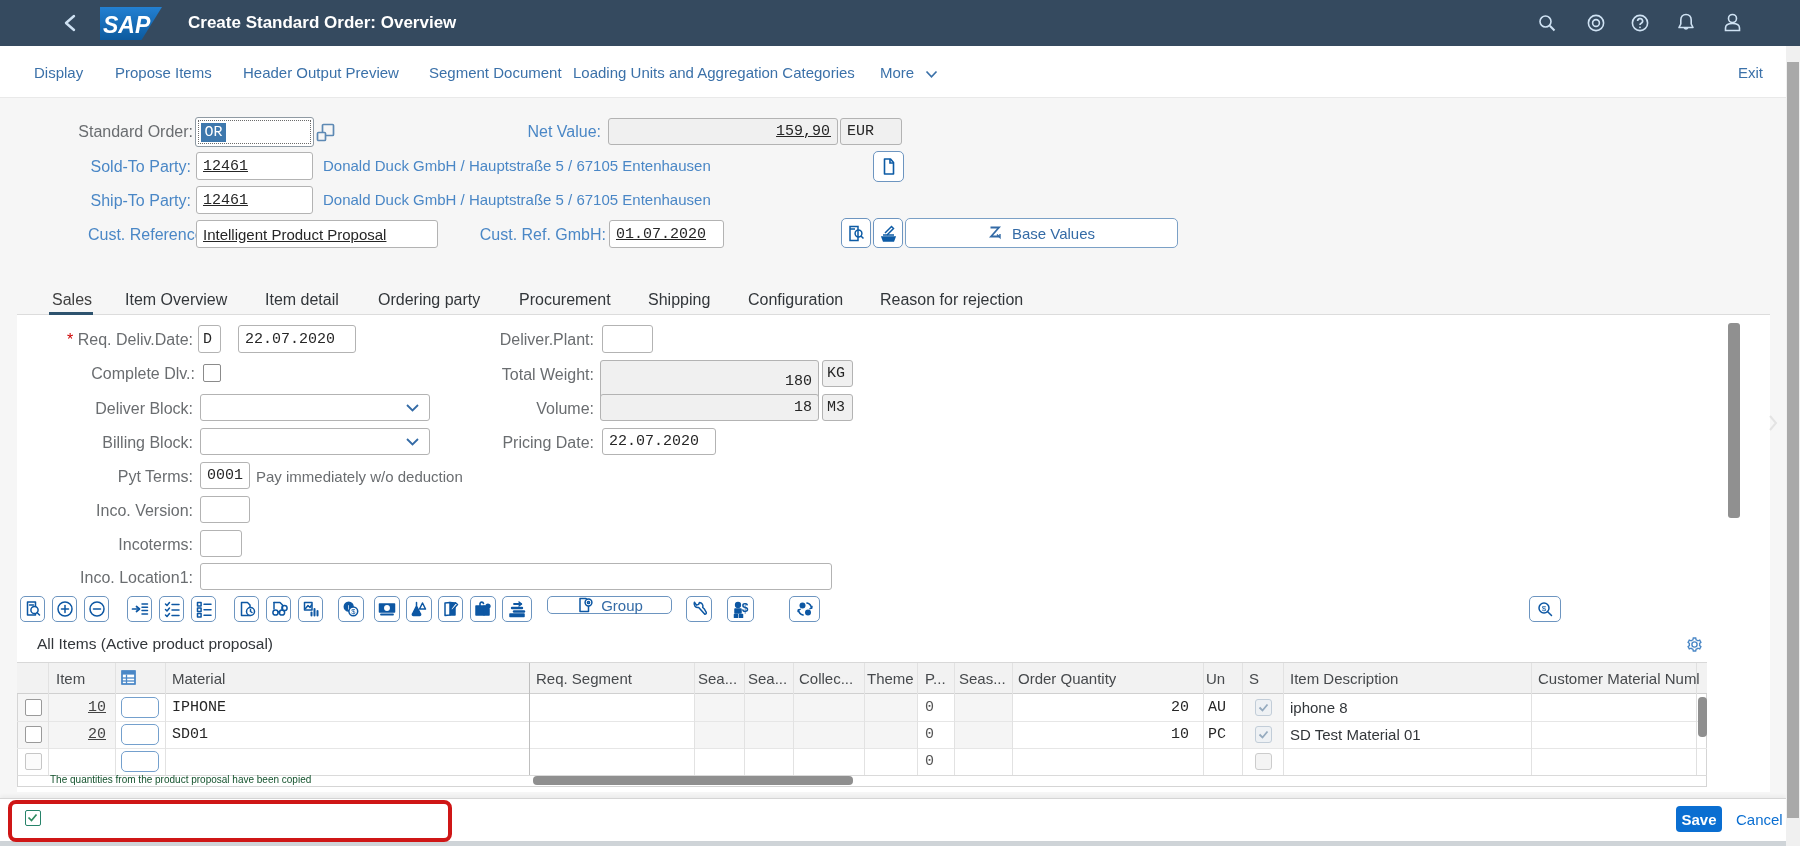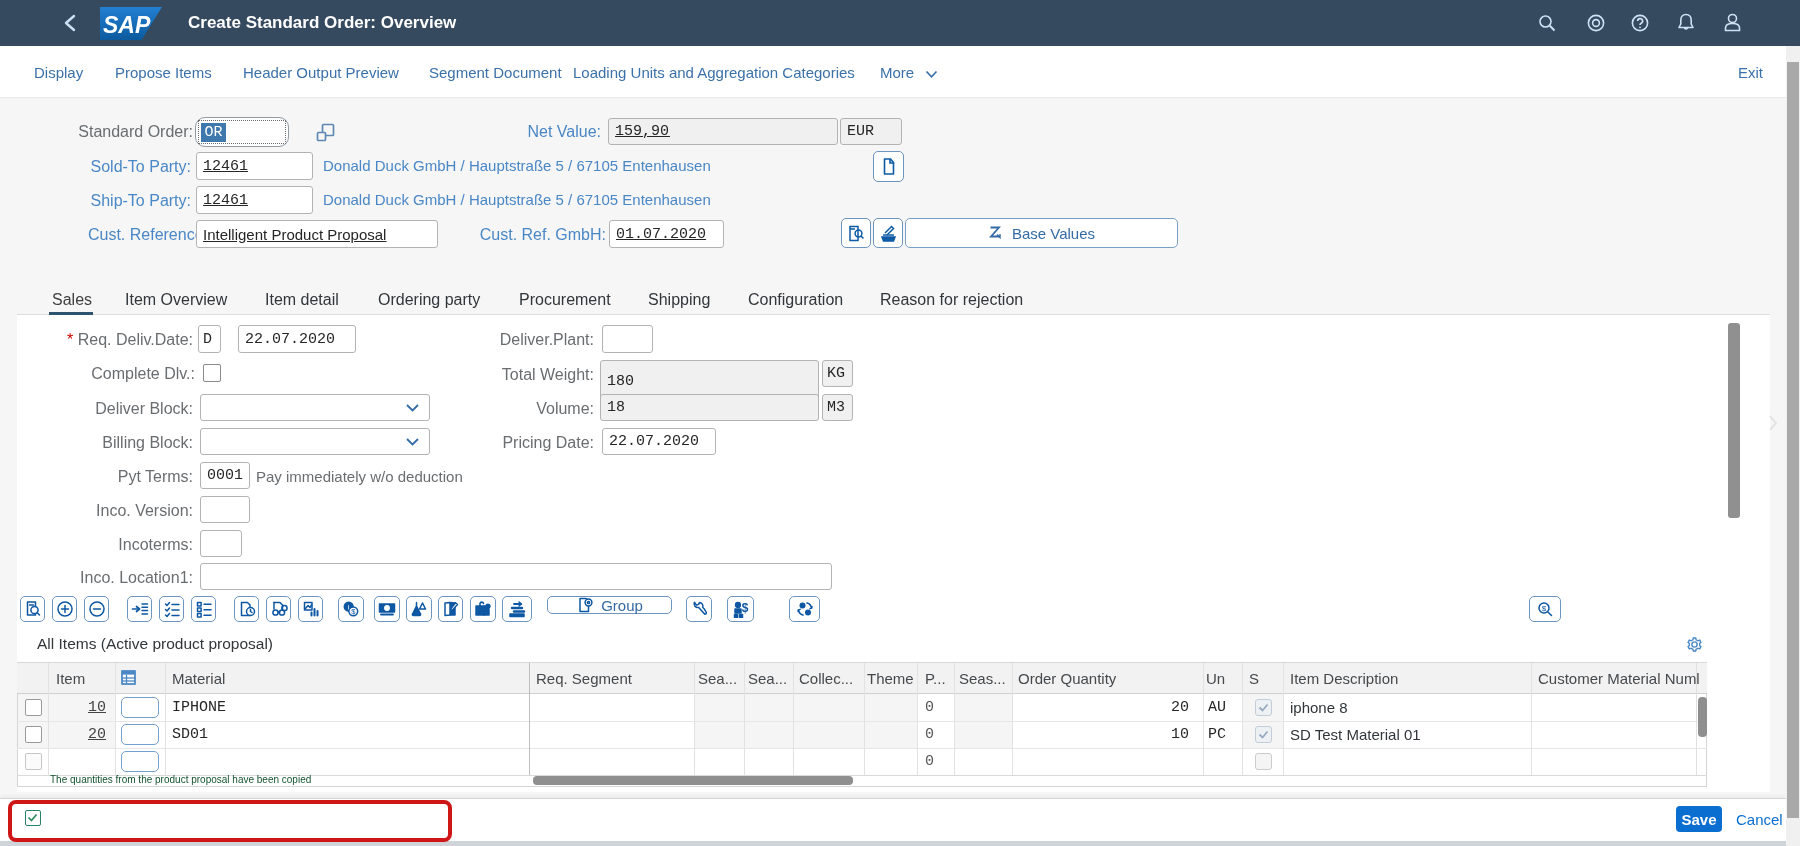--- a/index.html
+++ b/index.html
@@ -2,21 +2,21 @@
 <html><head><meta charset="utf-8"><style>
 *{margin:0;padding:0;box-sizing:border-box}
 html,body{width:1800px;height:846px;overflow:hidden}
 body{font-family:"Liberation Sans",sans-serif;background:#f6f6f6;position:relative}
 .a{position:absolute}
 .lbl{font-size:16px;color:#6a6d70;text-align:right;white-space:nowrap}
 .lbb{color:#4a87c6}
 .inp{position:absolute;background:#fff;border:1px solid #b3b3b3;border-radius:3px;
  font-family:"Liberation Mono",monospace;font-size:15px;color:#262626;
  display:flex;align-items:center;padding:0 6px;white-space:nowrap;overflow:hidden}
-.ro{background:#f0f0f0;border-color:#b3b3b3;justify-content:flex-start}
+.ro{background:#f0f0f0;border-color:#b3b3b3;justify-content:flex-end}
 .u{text-decoration:underline}
 .ddl{position:absolute;background:#fff;border:1px solid #b3b3b3;border-radius:3px}
 .tbtn{position:absolute;background:#fff;border:1px solid #6d95c0;border-radius:5px;
  display:flex;align-items:center;justify-content:center}
 .link{font-size:15px;color:#3b71a9;white-space:nowrap}
 .cell{position:absolute;display:flex;align-items:center;white-space:nowrap;overflow:hidden}
 .mono{font-family:"Liberation Mono",monospace}
 svg{display:block}
 </style></head><body>
 
@@ -64,21 +64,21 @@
 <div class="a link" style="left:243px;top:64px">Header Output Preview</div>
 <div class="a link" style="left:429px;top:64px">Segment Document</div>
 <div class="a link" style="left:573px;top:64px">Loading Units and Aggregation Categories</div>
 <div class="a link" style="left:880px;top:64px">More</div>
 <svg class="a" style="left:925px;top:70px" width="13" height="9" viewBox="0 0 13 9" fill="none" stroke="#3b71a9" stroke-width="1.7">
     <polyline points="1.5,1.5 6.5,6.8 11.5,1.5"></polyline>
   </svg>
 <div class="a link" style="left:1738px;top:64px">Exit</div>
 
 <div class="a lbl" style="left:0;top:123px;width:193px">Standard Order:</div>
-<div class="a" style="left:195px;top:117px;width:94px;height:30px;background:#fff;border:1px solid #8f9aa3;border-radius:10px">
+<div class="a" style="left:195px;top:117px;width:119px;height:30px;background:#fff;border:1px solid #8f9aa3;border-radius:3px">
  <div style="position:absolute;left:2px;top:2px;right:2px;bottom:2px;border:1px dotted #6b6b6b"></div>
  <div style="position:absolute;left:5px;top:5px;width:25px;height:19px;background:#3e78ad;color:#fff;font-family:'Liberation Mono',monospace;font-size:15px;display:flex;align-items:center;justify-content:center">OR</div>
 </div>
 <svg class="a" style="left:315px;top:122px" width="21" height="21" viewBox="0 0 21 21" fill="none" stroke="#5d89b4" stroke-width="1.7">
  <rect x="7.5" y="2.5" width="11" height="11" rx="1"></rect>
     <rect x="2.5" y="10.5" width="8" height="8" rx="1" fill="#f6f6f6"></rect>
   </svg>
 <div class="a lbl lbb" style="left:400px;top:123px;width:201px">Net Value:</div>
 <div class="inp ro" style="left:608px;top:118px;width:230px;height:27px">
     <span class="u">159,90 </span>

